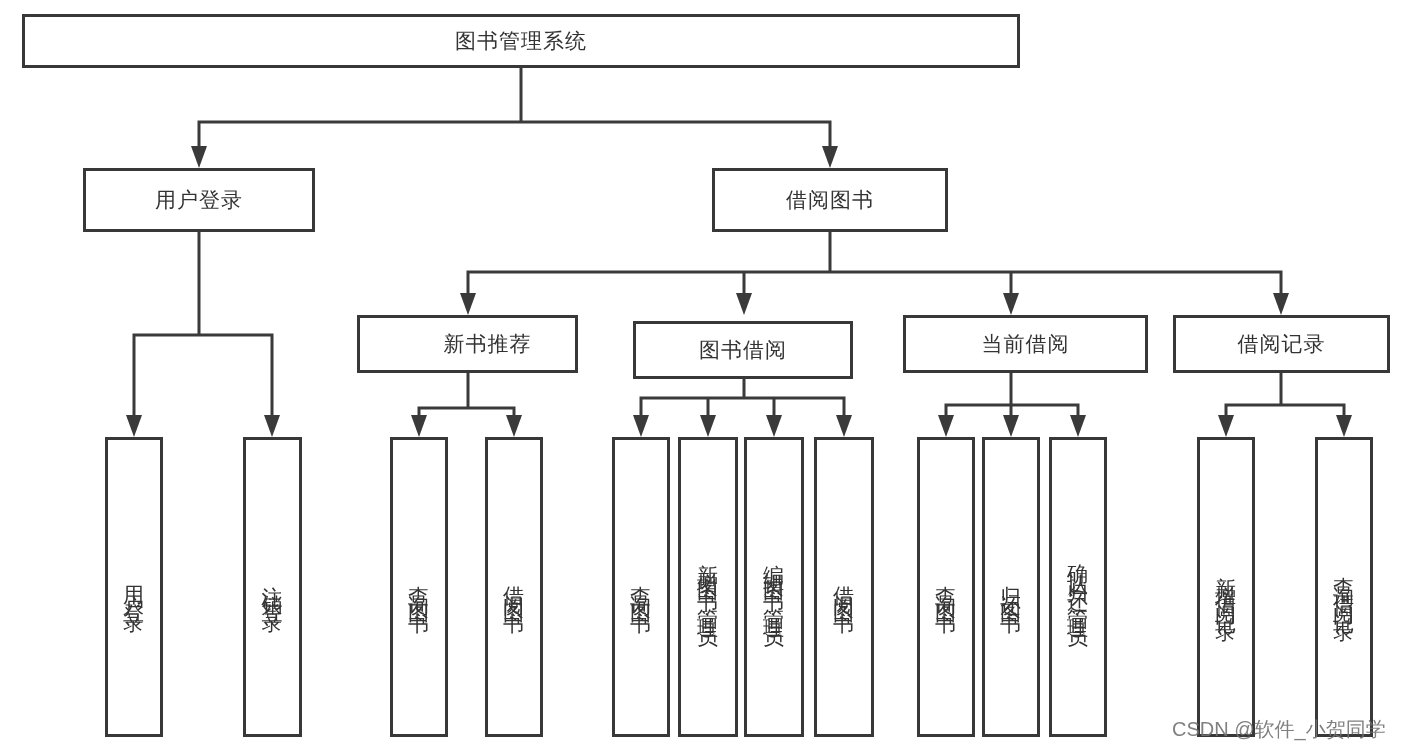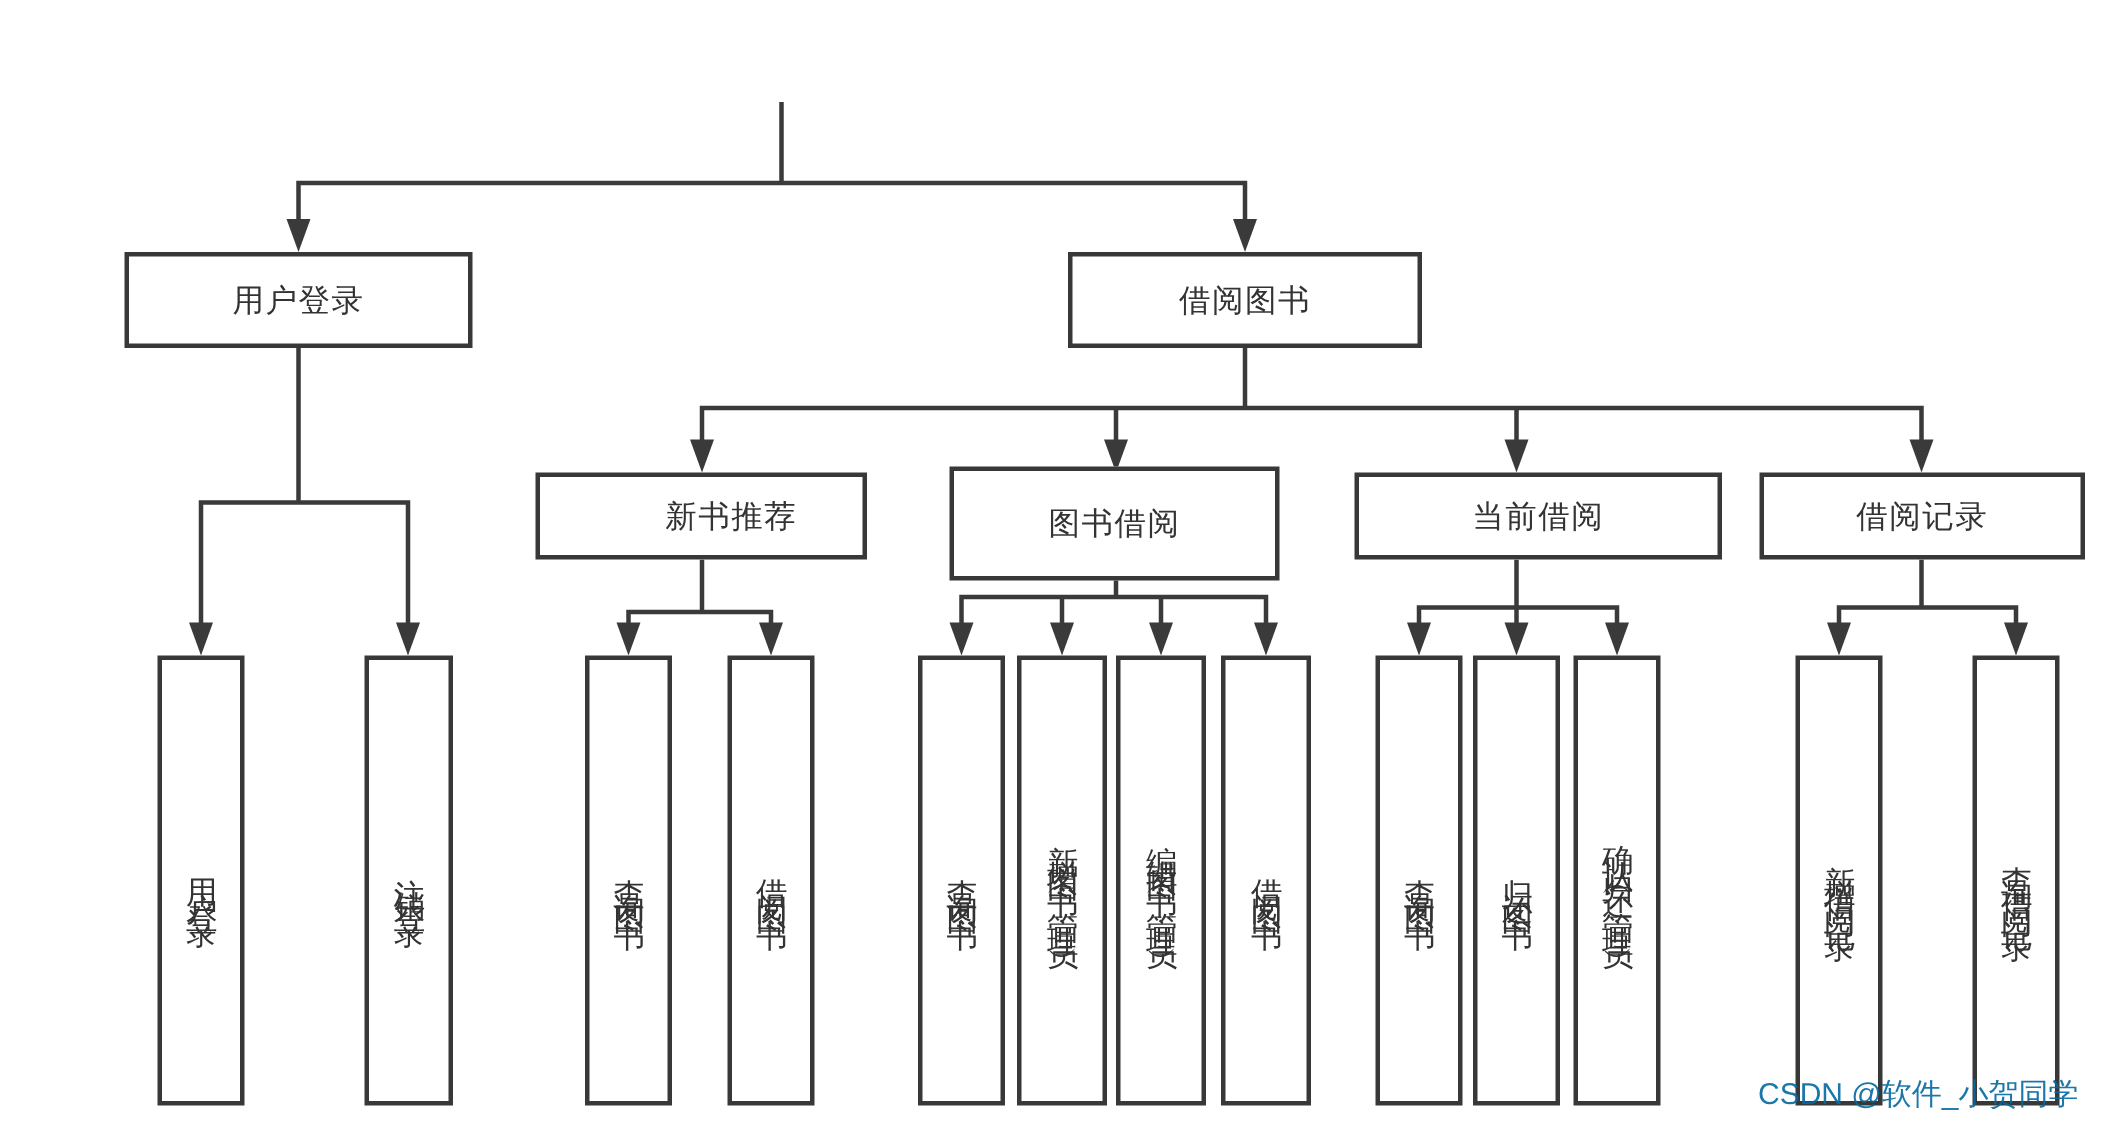--- a/index.html
+++ b/index.html
@@ -29,21 +29,21 @@
     font-size:21px;
     line-height:1;
     letter-spacing:9px;
     white-space:nowrap;
     color:#333333;
   }
   #watermark{
     position:absolute;
     left:1172px;top:716px;
     font-size:20px;
-    color:#0369a1;
+    color:#737373;
     opacity:0.9;
     z-index:5;
     white-space:nowrap;
   }
 </style>
 </head>
 <body>
 
 <div id="canvas">
 
@@ -76,32 +76,35 @@
     <path d="M1011 373 V405 M946 421 V405 H1078 V421 M1011 405 V421"></path>
     <polygon points="938,415 954,415 946,437"></polygon>
     <polygon points="1003,415 1019,415 1011,437"></polygon>
     <polygon points="1070,415 1086,415 1078,437"></polygon>
 
     <path d="M1281 373 V405 M1226 421 V405 H1344 V421"></path>
     <polygon points="1218,415 1234,415 1226,437"></polygon>
     <polygon points="1336,415 1352,415 1344,437"></polygon>
   </svg>
 
+  <div class="box h-box" style="left:22px;top:14px;width:998px;height:54px;">
+    <span>图书管理系统</span>
+  </div>
 
   <div class="box h-box" style="left:83px;top:168px;width:232px;height:64px;">
     <span>用户登录</span>
   </div>
   <div class="box h-box" style="left:712px;top:168px;width:236px;height:64px;">
     <span>借阅图书</span>
   </div>
 
   <div class="box h-box" style="left:357px;top:315px;width:221px;height:58px;padding-left:40px;">
     <span>新书推荐</span>
   </div>
-  <div class="box h-box" style="left:633px;top:311px;width:220px;height:76px;">
+  <div class="box h-box" style="left:633px;top:321px;width:220px;height:58px;">
     <span>图书借阅</span>
   </div>
   <div class="box h-box" style="left:903px;top:315px;width:245px;height:58px;">
     <span>当前借阅</span>
   </div>
   <div class="box h-box" style="left:1173px;top:315px;width:217px;height:58px;">
     <span>借阅记录</span>
   </div>
 
   <div class="box v-box" style="left:105px;top:437px;width:58px;height:300px;">

